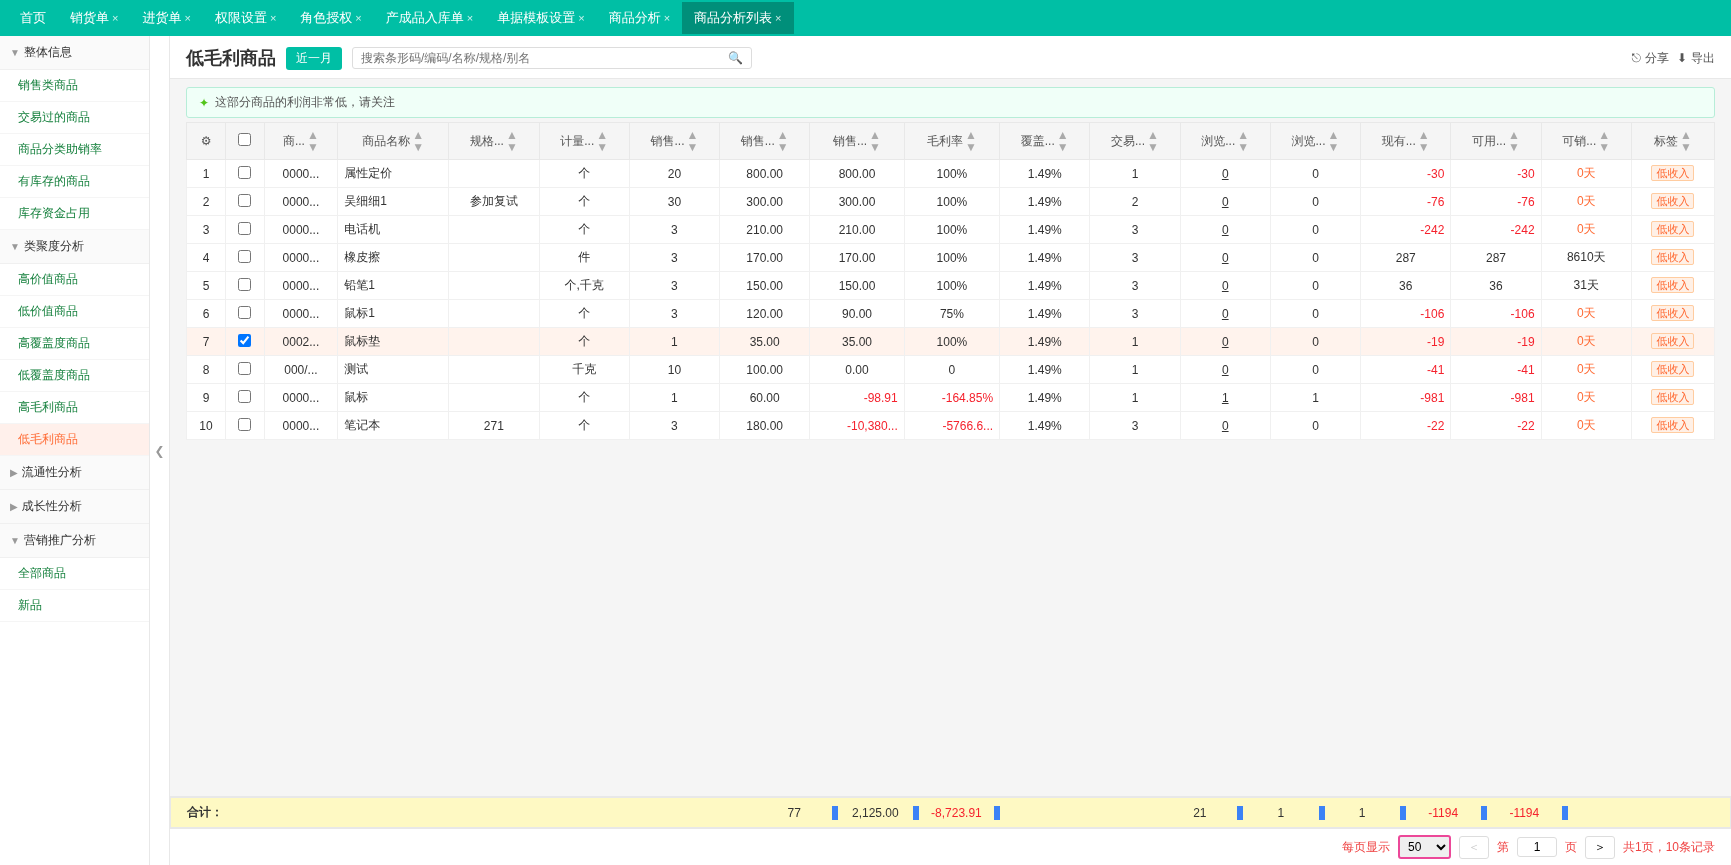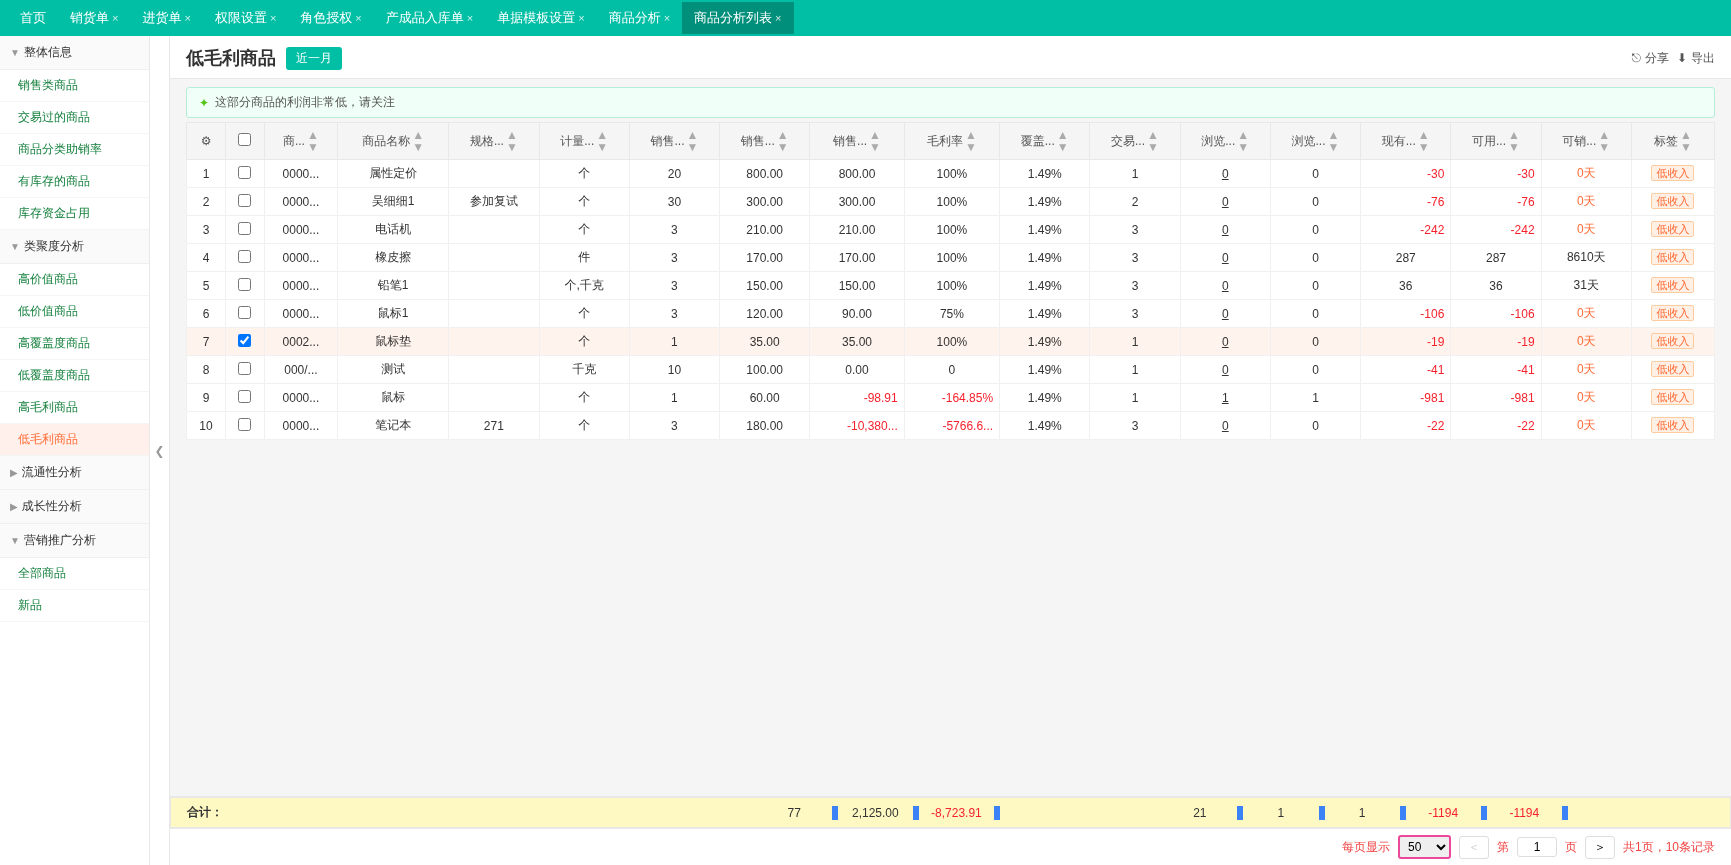--- a/index.html
+++ b/index.html
@@ -158,21 +158,21 @@
     thead th .sort-icon { color: #aaa; font-size: 9px; display: flex; flex-direction: column; line-height: 1; }
     tbody tr { border-bottom: 1px solid #f0f0f0; }
     tbody tr.selected-row { background: #fff3ed; }
     tbody td {
       border: 1px solid #f0f0f0;
       padding: 5px 6px;
       text-align: center;
       color: #333;
       white-space: nowrap;
     }
-    tbody td.text-left { text-align: center; }
+    tbody td.text-left { text-align: left; }
     tbody td.red { color: #f5222d; text-align: right; }
     tbody td.orange { color: #ff6b35; }
     .tag-badge {
       background: #fff0e6;
       color: #ff6b35;
       border: 1px solid #ffcca0;
       border-radius: 2px;
       padding: 1px 4px;
       font-size: 11px;
     }
@@ -280,20 +280,24 @@
       <div class="sidebar-group-header"><span class="arrow">▼</span> 营销推广分析</div>
       <div class="sidebar-item">全部商品</div>
       <div class="sidebar-item">新品</div>
     </div>
   <div class="collapse-btn">❮</div>
 
   <div class="content">
     <div class="page-header">
       <span class="page-title">低毛利商品</span>
       <button class="date-filter-btn">近一月</button>
+      <div class="search-box">
+        <input type="text" placeholder="搜索条形码/编码/名称/规格/别名" style="">
+        <span class="search-icon">🔍</span>
+      </div>
       <div class="header-actions">
         <span class="action-btn">
           <span>⎋</span>
           <span>分享</span>
         </span>
         <span class="action-btn">
           <span>⬇</span>
           <span>导出</span>
         </span>
       </div>

